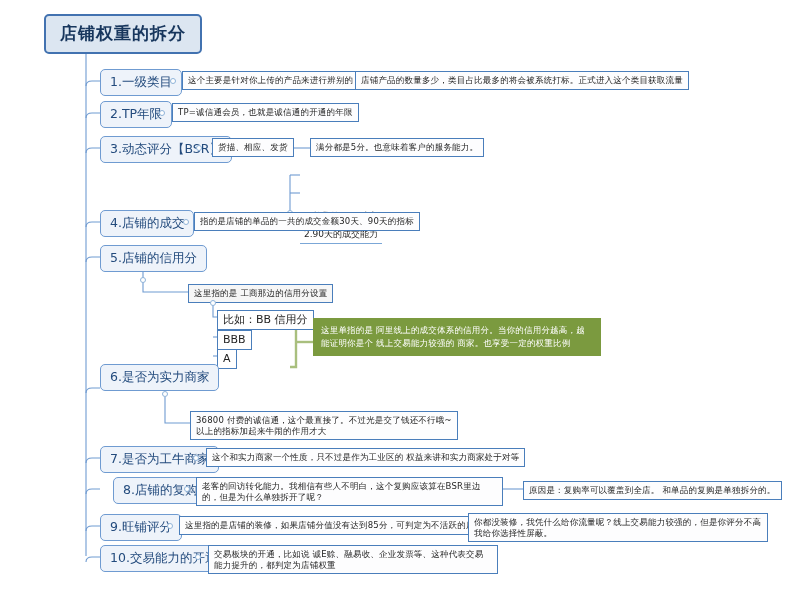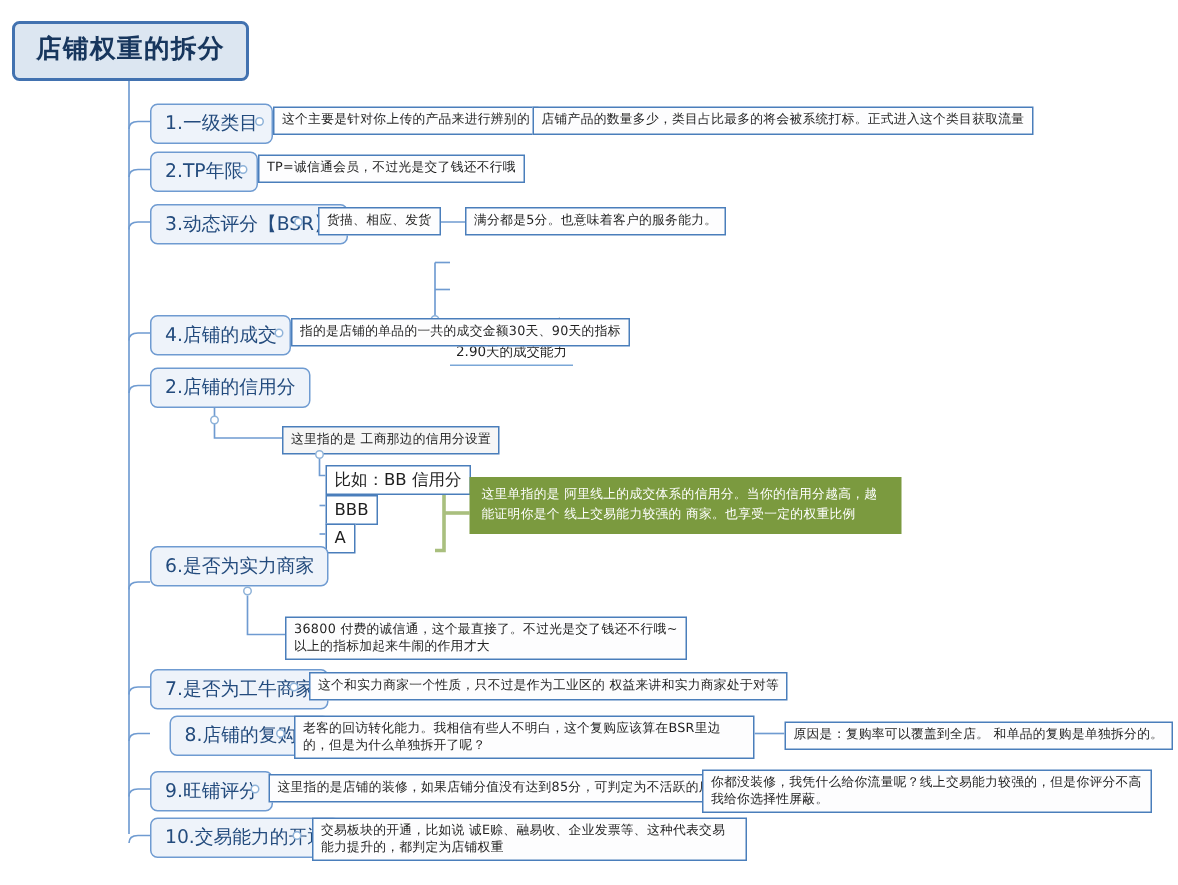--- a/index.html
+++ b/index.html
@@ -25,20 +25,21 @@
   .root{
     background:#dce6f1;
     border:2px solid #4272b0;
     border-radius:5px;
     color:#17365d;
     font-size:17px;
     font-weight:bold;
     letter-spacing:1px;
     padding:7px 14px 8px 14px;
     text-align:center;
+    margin-left:36px;
   }
 
   
   .lvl1{
     background:#eef3fa;
     border:1px solid #6f9bd1;
     border-radius:5px;
     color:#234b7d;
     font-size:12.5px;
     padding:4px 9px 5px 9px;
@@ -166,36 +167,36 @@
 
   <div class="node root" style="left:8px;top:14px;">店铺权重的拆分</div>
 
   <div class="node lvl1" style="left:100px;top:69px;">1.一级类目</div>
   <div class="handle" style="left:170px;top:78px;"></div>
   <div class="node detail" style="left:182px;top:71px;">这个主要是针对你上传的产品来进行辨别的</div>
   <div class="node detail" style="left:355px;top:71px;">店铺产品的数量多少，类目占比最多的将会被系统打标。正式进入这个类目获取流量</div>
 
   <div class="node lvl1" style="left:100px;top:101px;">2.TP年限</div>
   <div class="handle" style="left:159px;top:110px;"></div>
-  <div class="node detail" style="left:172px;top:103px;">TP=诚信通会员，不过光是交了钱还不行哦</div>
+  <div class="node detail" style="left:172px;top:103px;">TP=诚信通会员，也就是诚信通的开通的年限</div>
 
   <div class="node lvl1" style="left:100px;top:136px;">3.动态评分【BSR】</div>
   <div class="handle" style="left:196px;top:145px;"></div>
   <div class="node detail" style="left:212px;top:138px;">货描、相应、发货</div>
   <div class="node detail" style="left:310px;top:138px;">满分都是5分。也意味着客户的服务能力。</div>
 
   <div class="under" style="left:300px;top:166px;">1.单品的30天成交</div>
   <div class="under" style="left:300px;top:184px;">2.90天的成交能力</div>
   <div class="handle" style="left:287px;top:210px;"></div>
 
   <div class="node lvl1" style="left:100px;top:210px;">4.店铺的成交</div>
   <div class="handle" style="left:183px;top:219px;"></div>
   <div class="node detail" style="left:194px;top:212px;">指的是店铺的单品的一共的成交金额30天、90天的指标</div>
 
-  <div class="node lvl1" style="left:100px;top:245px;">2.店铺的信用分</div>
+  <div class="node lvl1" style="left:100px;top:245px;">5.店铺的信用分</div>
   <div class="handle" style="left:140px;top:277px;"></div>
   <div class="node detail grey" style="left:188px;top:284px;">这里指的是 工商那边的信用分设置</div>
   <div class="handle" style="left:210px;top:300px;"></div>
 
   <div class="node rank" style="left:217px;top:310px;">比如：BB 信用分</div>
   <div class="node rank" style="left:217px;top:330px;">BBB</div>
   <div class="node rank" style="left:217px;top:349px;">A</div>
 
   <div class="green" style="left:313px;top:318px;width:288px;">这里单指的是 阿里线上的成交体系的信用分。当你的信用分越高，越能证明你是个 线上交易能力较强的 商家。也享受一定的权重比例</div>
 

